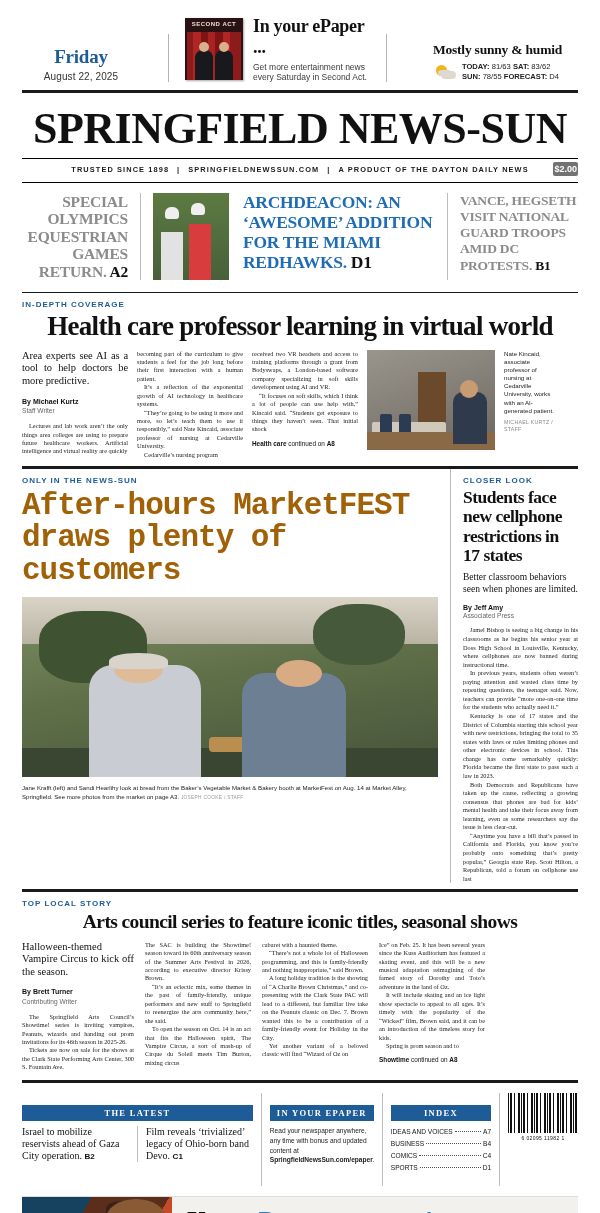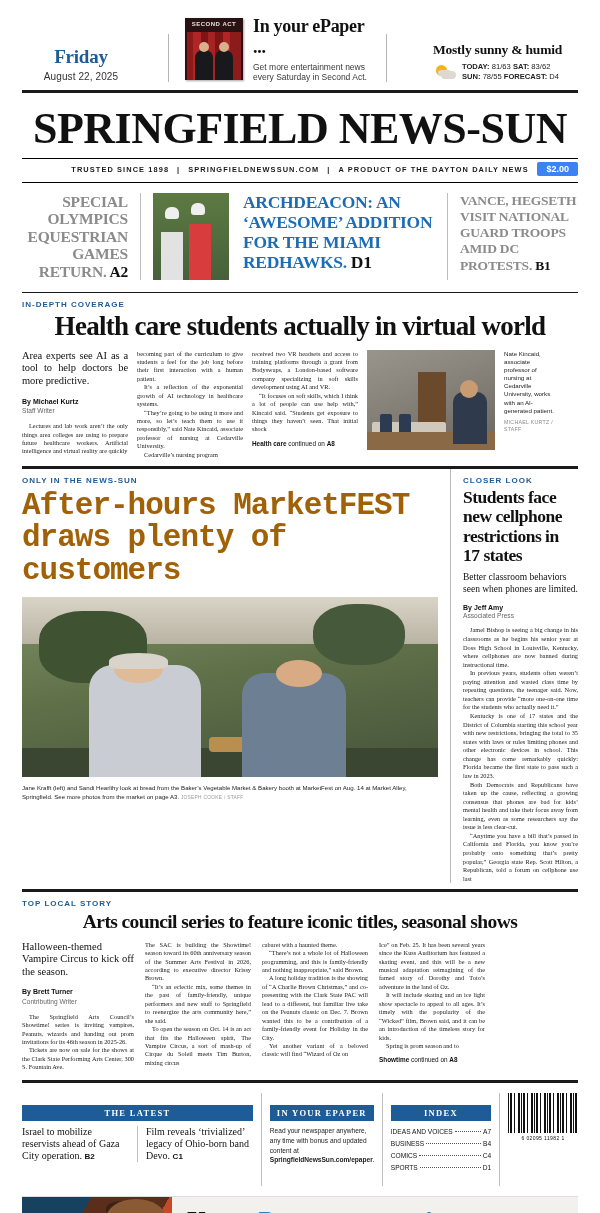--- a/index.html
+++ b/index.html
@@ -100,23 +100,23 @@
   .tagline-row {
     display:flex; align-items:center; justify-content:center;
     gap:8px; position:relative; padding: 6px 0 8px 0;
   }
   .tagline {
     font-family:"Liberation Sans", sans-serif;
     font-weight:bold; font-size:7.4px; letter-spacing:1.1px; color:#1a1a1a;
   }
   .price-badge {
     position:absolute; right:0; top:3px;
-    background:#3b82f6; color:#fff;
+    background:#737373; color:#fff;
     font-family:"Liberation Sans",sans-serif; font-weight:bold;
-    font-size:9px; padding:2px 9px; border-radius:2px;
+    font-size:9px; padding:2px 1px; border-radius:2px;
   }
 
   
   .promo-strip {
     display:flex; align-items:stretch; gap:0;
     padding: 10px 22px 12px 22px;
   }
   .ps-left {
     width:118px; text-align:right; padding-right:12px;
     font-family:"Liberation Serif",serif; font-weight:bold;
@@ -415,21 +415,21 @@
       <span class="pg">B1</span>
     </div>
   </div>
 
   <div style="padding:0 22px;">
       <div class="rule"></div>
     </div>
 
   <div class="indepth">
     <div class="kicker">IN-DEPTH COVERAGE</div>
-    <div class="hl-main">Health care students actually in virtual world</div>
+    <div class="hl-main">Health care professor learning in virtual world</div>
     <div class="indepth-cols">
       <div class="col" style="width:106px;">
         <div class="deck">Area experts see AI as a tool to help doctors be more predictive.</div>
         <div class="byline">By Michael Kurtz</div>
         <div class="byline-sub">Staff Writer</div>
         <p>Lectures and lab work aren’t the only things area colleges are using to prepare future healthcare workers. Artificial intelligence and virtual reality are quickly</p>
       </div>
       <div class="col" style="width:106px;">
         <p class="noind">becoming part of the curriculum to give students a feel for the job long before their first interaction with a human patient.</p>
         <p>It’s a reflection of the exponential growth of AI technology in healthcare systems.</p>

